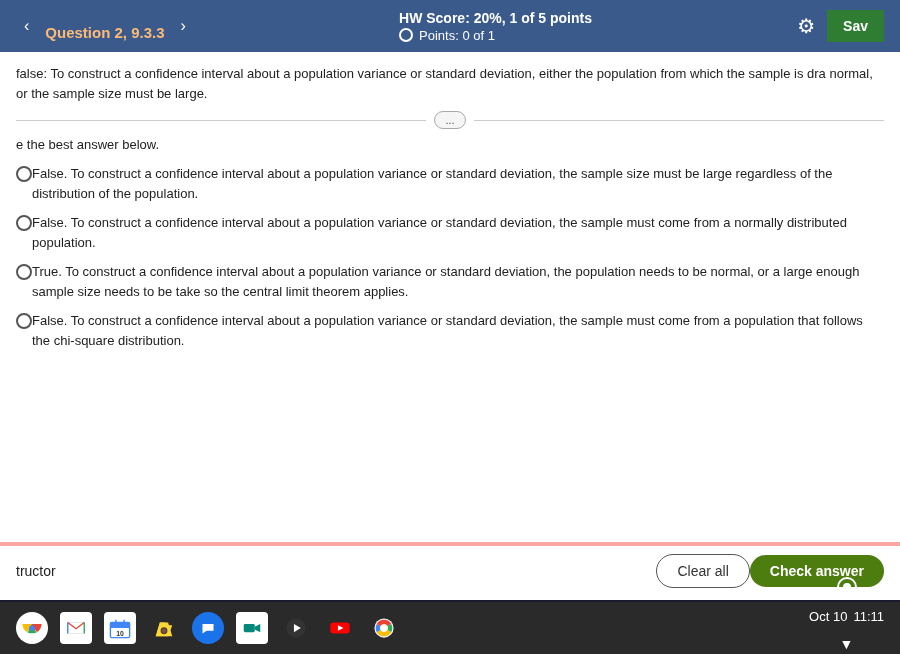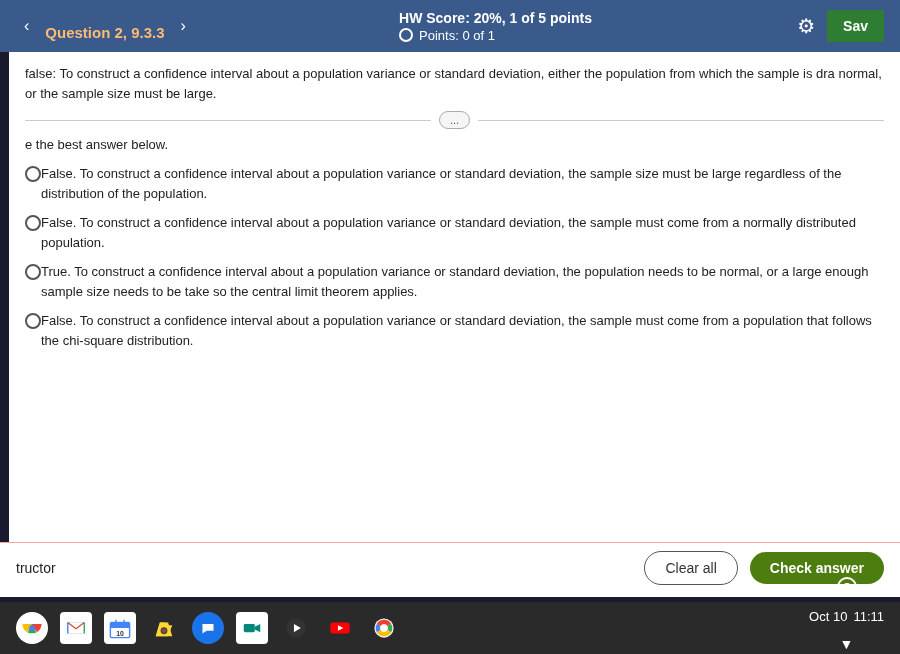--- a/index.html
+++ b/index.html
@@ -96,21 +96,20 @@
       cursor: pointer;
       border-radius: 0;
     }
 
     
     .main-content {
       background: white;
       min-height: 490px;
       padding: 12px 16px 8px 16px;
       overflow: hidden;
-      margin-left: 9px;
     }
 
     .statement-text {
       font-size: 13px;
       color: #222;
       line-height: 1.5;
       margin-bottom: 8px;
     }
 
     .divider-row {
@@ -171,31 +170,30 @@
       line-height: 1.5;
     }
 
     
     .instructor-area {
       background: white;
       padding: 8px 16px 12px 16px;
       display: flex;
       align-items: center;
       justify-content: space-between;
-      border-top: 1px solid #fca5a5;
+      border-top: 4px solid #fca5a5;
     }
 
     .instructor-label {
       font-size: 14px;
       color: #222;
     }
 
     .action-buttons {
       display: flex;
-      gap: 12px;
       align-items: center;
     }
 
     .clear-all-btn {
       border: 1px solid #555;
       background: white;
       color: #333;
       padding: 8px 20px;
       border-radius: 20px;
       font-size: 14px;

